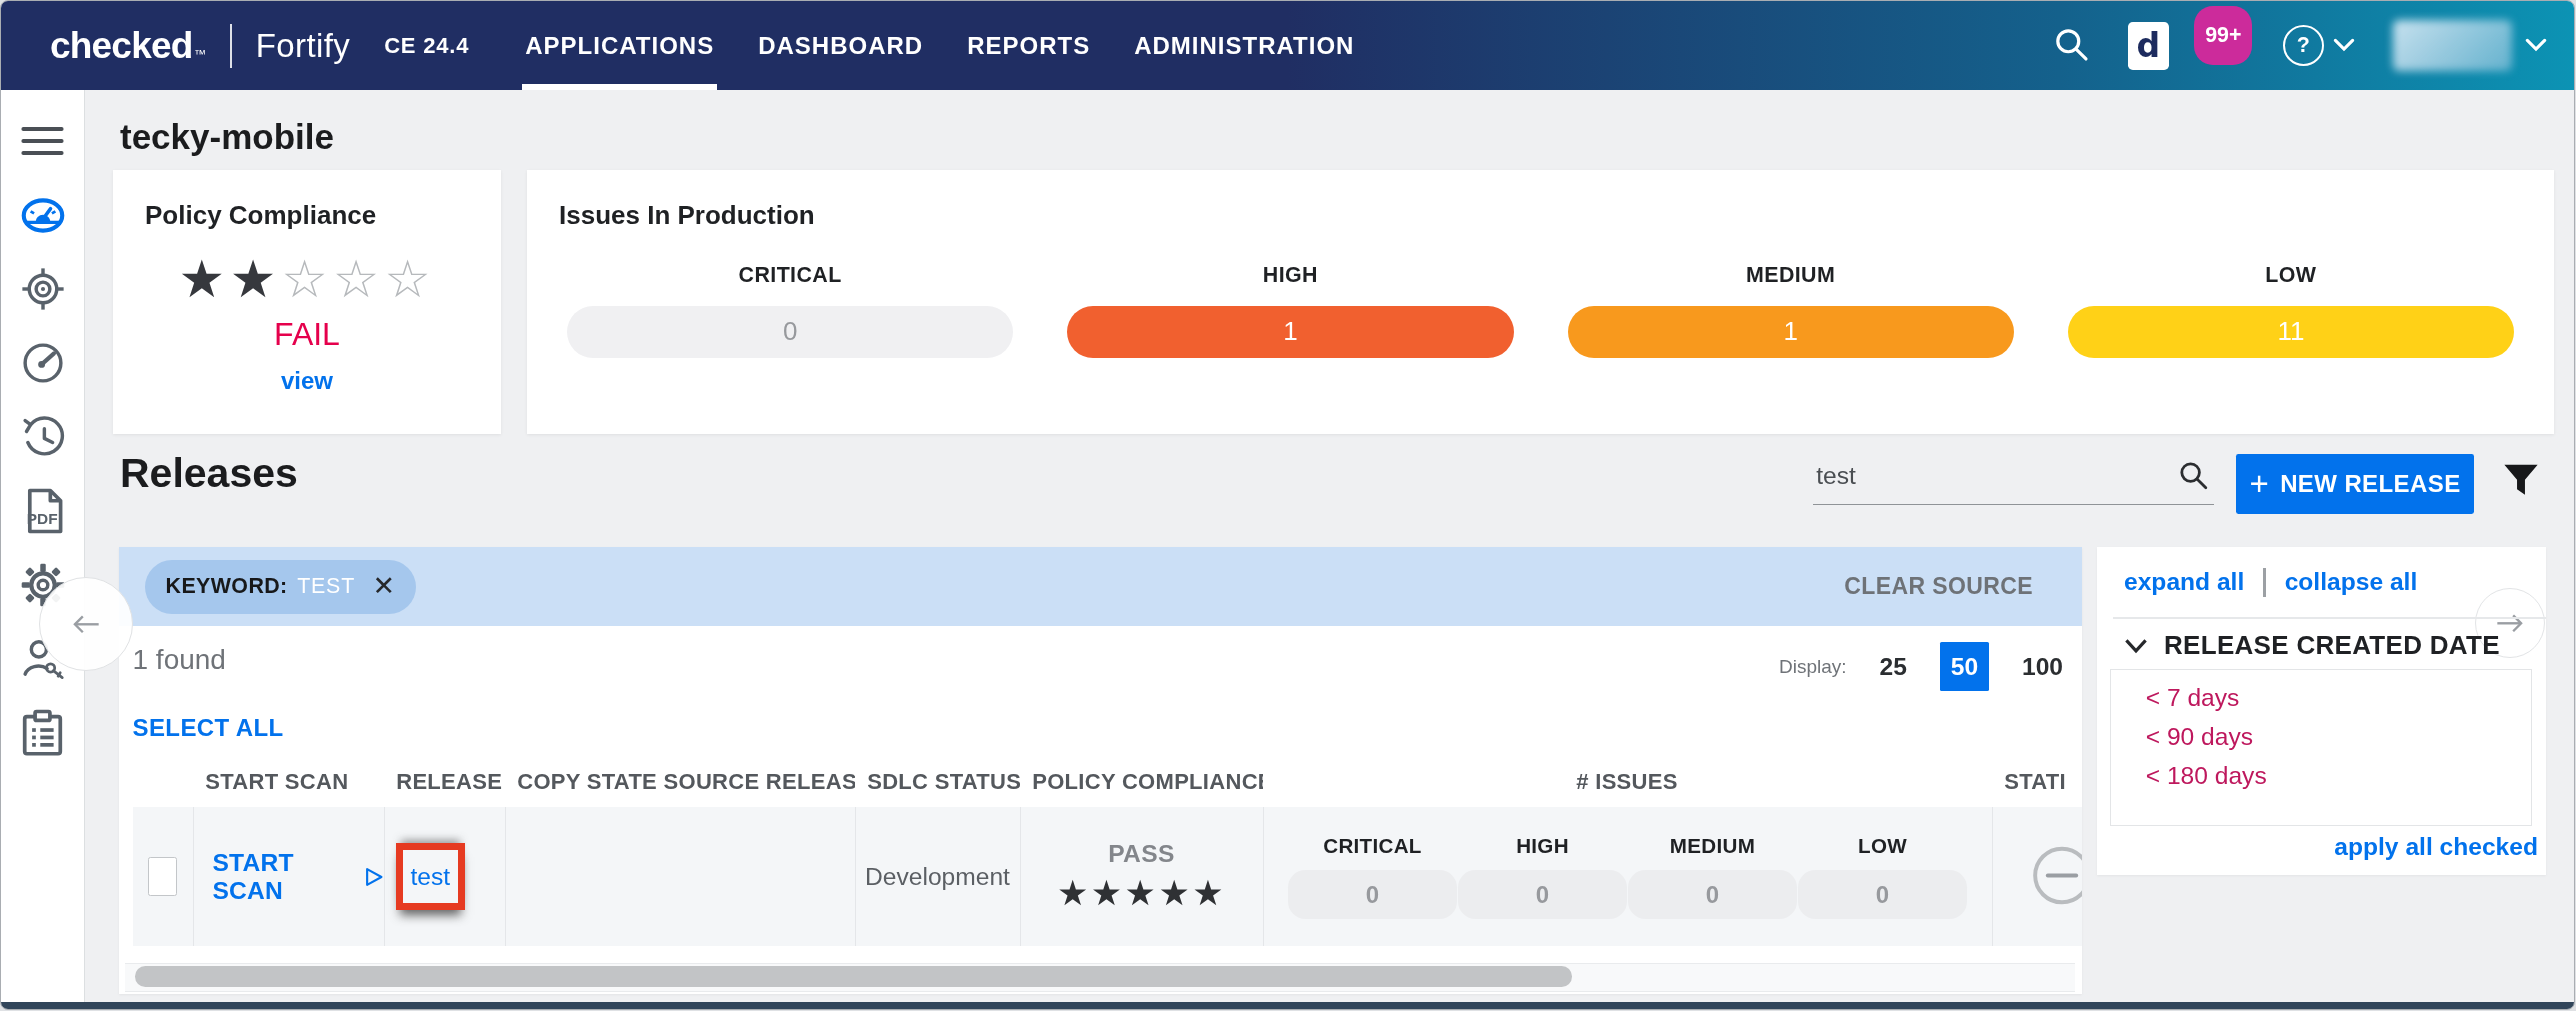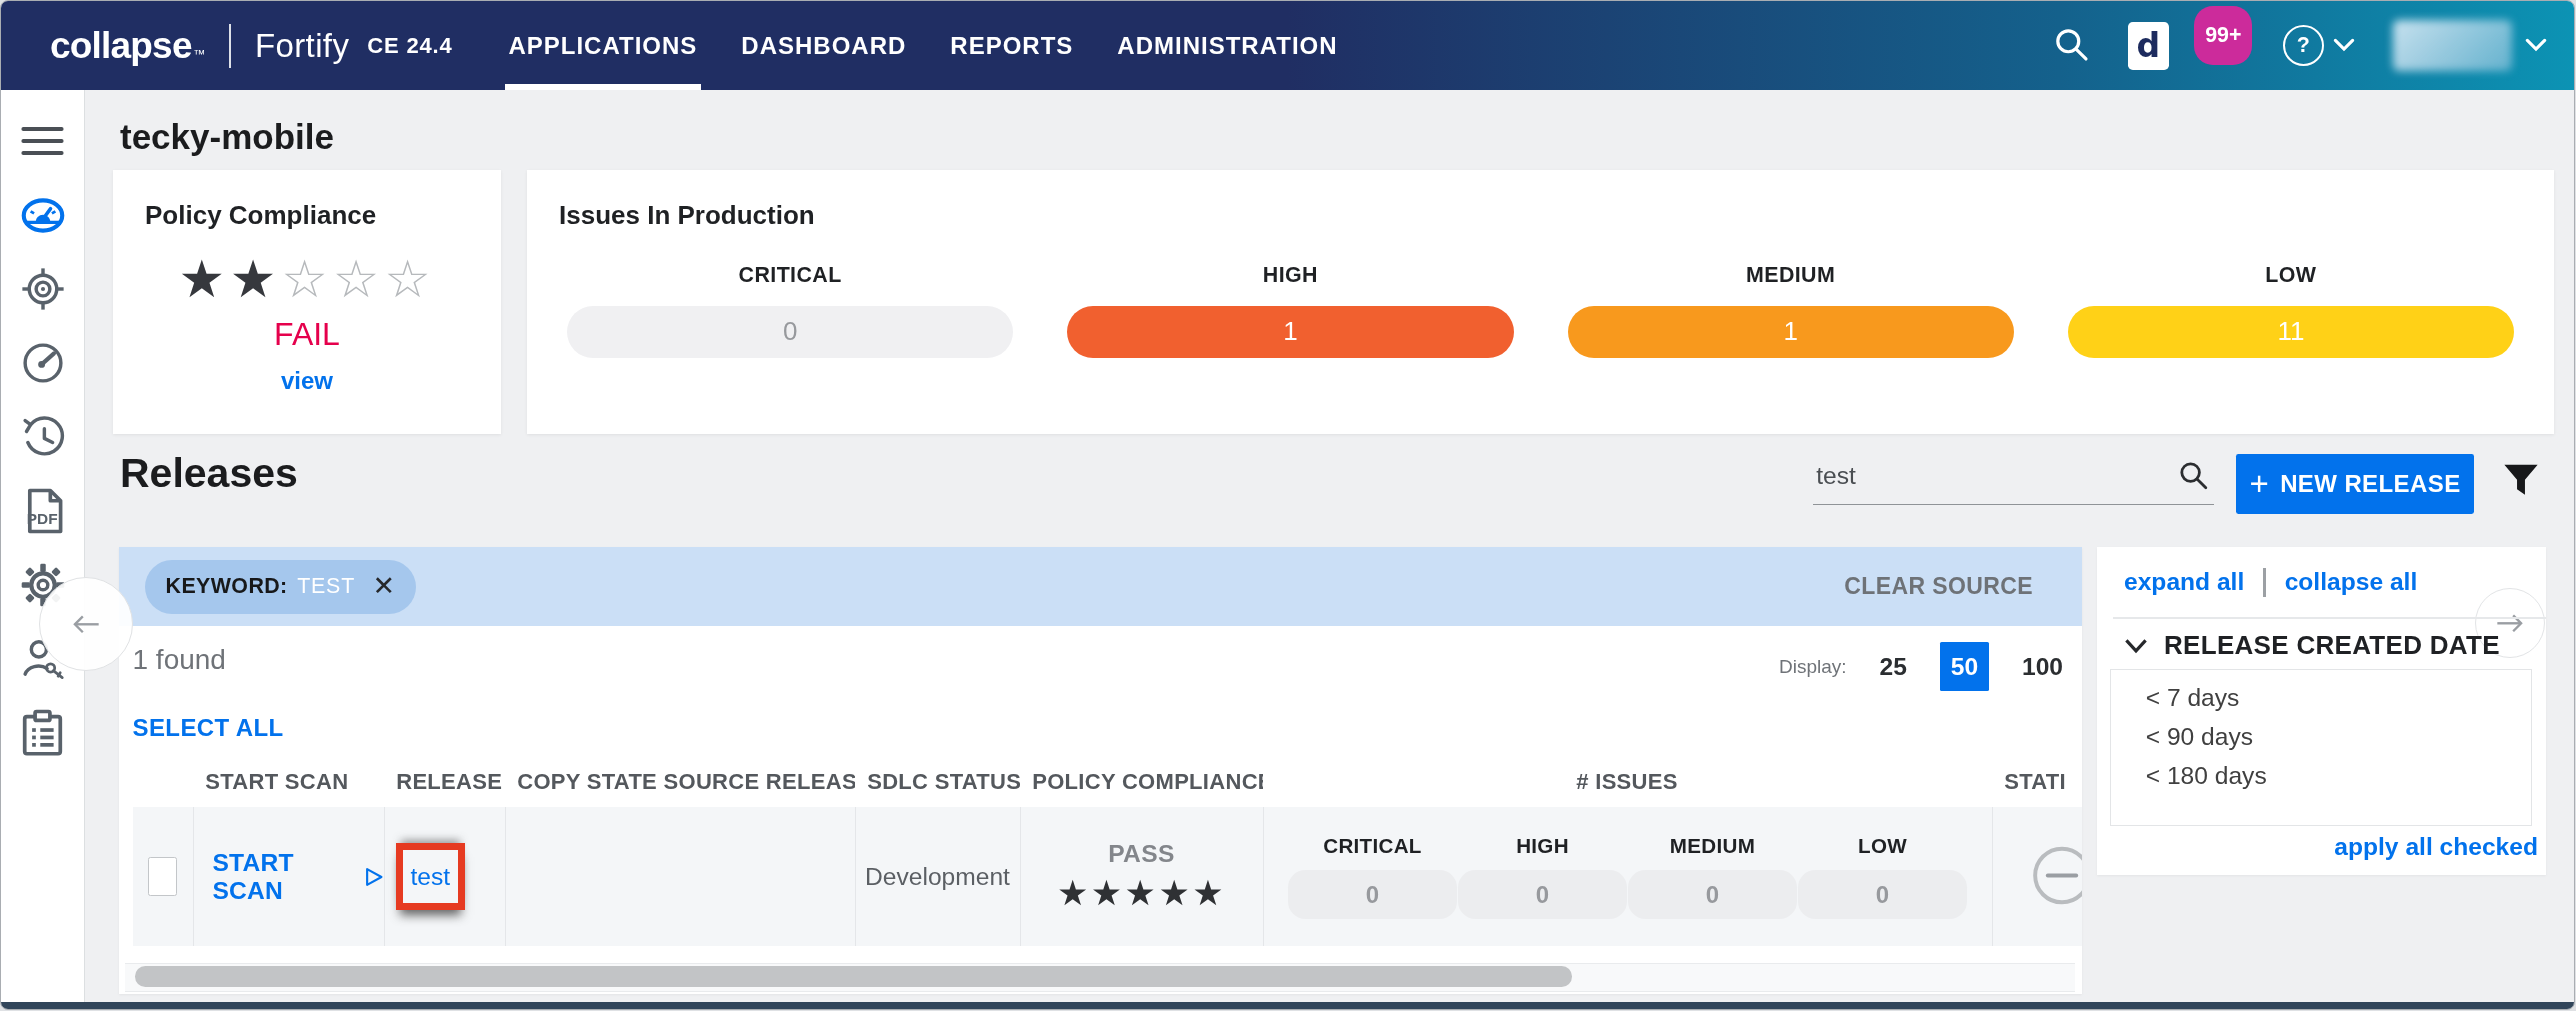--- a/index.html
+++ b/index.html
@@ -8,21 +8,21 @@
 
   
   .nav{position:absolute;left:0;top:0;width:2573px;height:89px;
        background:linear-gradient(90deg,#202e63 0%,#202e63 50%,#14618c 80%,#0c93b4 100%);
        display:flex;align-items:center;color:#fff;}
   .logo-wrap{display:flex;align-items:baseline;margin-left:49px;}
   .logo{font-size:37px;font-weight:800;letter-spacing:-0.8px;}
   .logo-tm{font-size:12px;vertical-align:super;margin-left:1.6px;}
   .nav-divider{width:1.6px;height:44px;background:rgba(255,255,255,.85);margin:0 24px;align-self:center;}
   .product{font-size:33px;font-weight:300;letter-spacing:0.4px;}
-  .version{font-size:22px;font-weight:600;margin-left:18px;letter-spacing:0.8px;}
+  .version{font-size:22px;font-weight:600;margin-left:34px;letter-spacing:0.8px;}
   .nav-menu{display:flex;height:100%;align-items:center;margin-left:56px;gap:44px;}
   .nav-item{position:relative;height:100%;display:flex;align-items:center;font-size:24px;font-weight:600;letter-spacing:1px;cursor:pointer;}
   .nav-item.active{font-weight:800;}
   .nav-item.active::after{content:'';position:absolute;left:-3.2px;right:-3.2px;bottom:0;height:6.4px;background:#fff;}
   .nav-right{margin-left:auto;display:flex;align-items:center;gap:38px;margin-right:27px;}
   .dbox{width:41px;height:48px;background:#fff;border-radius:4.8px;display:flex;align-items:center;justify-content:center;
         color:#1d2b5e;font-size:33px;font-weight:800;font-family:"DejaVu Sans",sans-serif;}
   .bell-wrap{position:relative;}
   .badge{position:absolute;top:-17.5px;left:-12.7px;background:#cc2b9b;color:#fff;border-radius:19px;
          padding:17px 11px;font-size:21.4px;font-weight:700;white-space:nowrap;}
@@ -129,31 +129,31 @@
   .fp-top{position:absolute;left:27px;top:20.6px;display:flex;align-items:center;gap:19px;}
   .fp-link{font-size:24.6px;font-weight:700;color:#0272ec;cursor:pointer;}
   .fp-sep{width:2.4px;height:29px;background:#9ca0a4;}
   .fp-arrow-btn{position:absolute;left:378px;top:41px;width:68px;height:68px;border:1.6px solid #e2e4e6;border-radius:50%;
                 background:#fff;display:flex;align-items:center;justify-content:center;cursor:pointer;}
   .fp-divider{position:absolute;left:16px;right:0;top:70px;height:1.6px;background:#e6e8ea;}
   .fp-section{position:absolute;left:27px;top:83px;display:flex;align-items:center;gap:16px;cursor:pointer;}
   .fp-section-label{font-size:26px;font-weight:700;color:#1f2124;letter-spacing:0.3px;}
   .fp-box{position:absolute;left:12.7px;top:122px;width:422px;height:157px;border:1.6px solid #e3e5e7;box-sizing:border-box;
           display:flex;flex-direction:column;gap:11px;padding:14.3px 0 0 35px;}
-  .fp-opt{font-size:24.6px;color:#404040;font-weight:500;cursor:pointer;}
+  .fp-opt{font-size:24.6px;color:#be185d;font-weight:500;cursor:pointer;}
   .fp-apply{position:absolute;right:8px;top:286px;font-size:24.6px;font-weight:700;color:#0272ec;cursor:pointer;}
 </style>
 </head>
 <body>
 
 <div class="window">
 
   <div class="nav">
     <div class="logo-wrap">
-      <span class="logo">collapse</span>
+      <span class="logo">checked</span>
         <span class="logo-tm">™</span>
     </div>
     <div class="nav-divider"></div>
     <span class="product">Fortify</span>
     <span class="version">CE 24.4</span>
     <div class="nav-menu">
       <div class="nav-item active">APPLICATIONS</div>
       <div class="nav-item">DASHBOARD</div>
       <div class="nav-item">REPORTS</div>
       <div class="nav-item">ADMINISTRATION</div>

